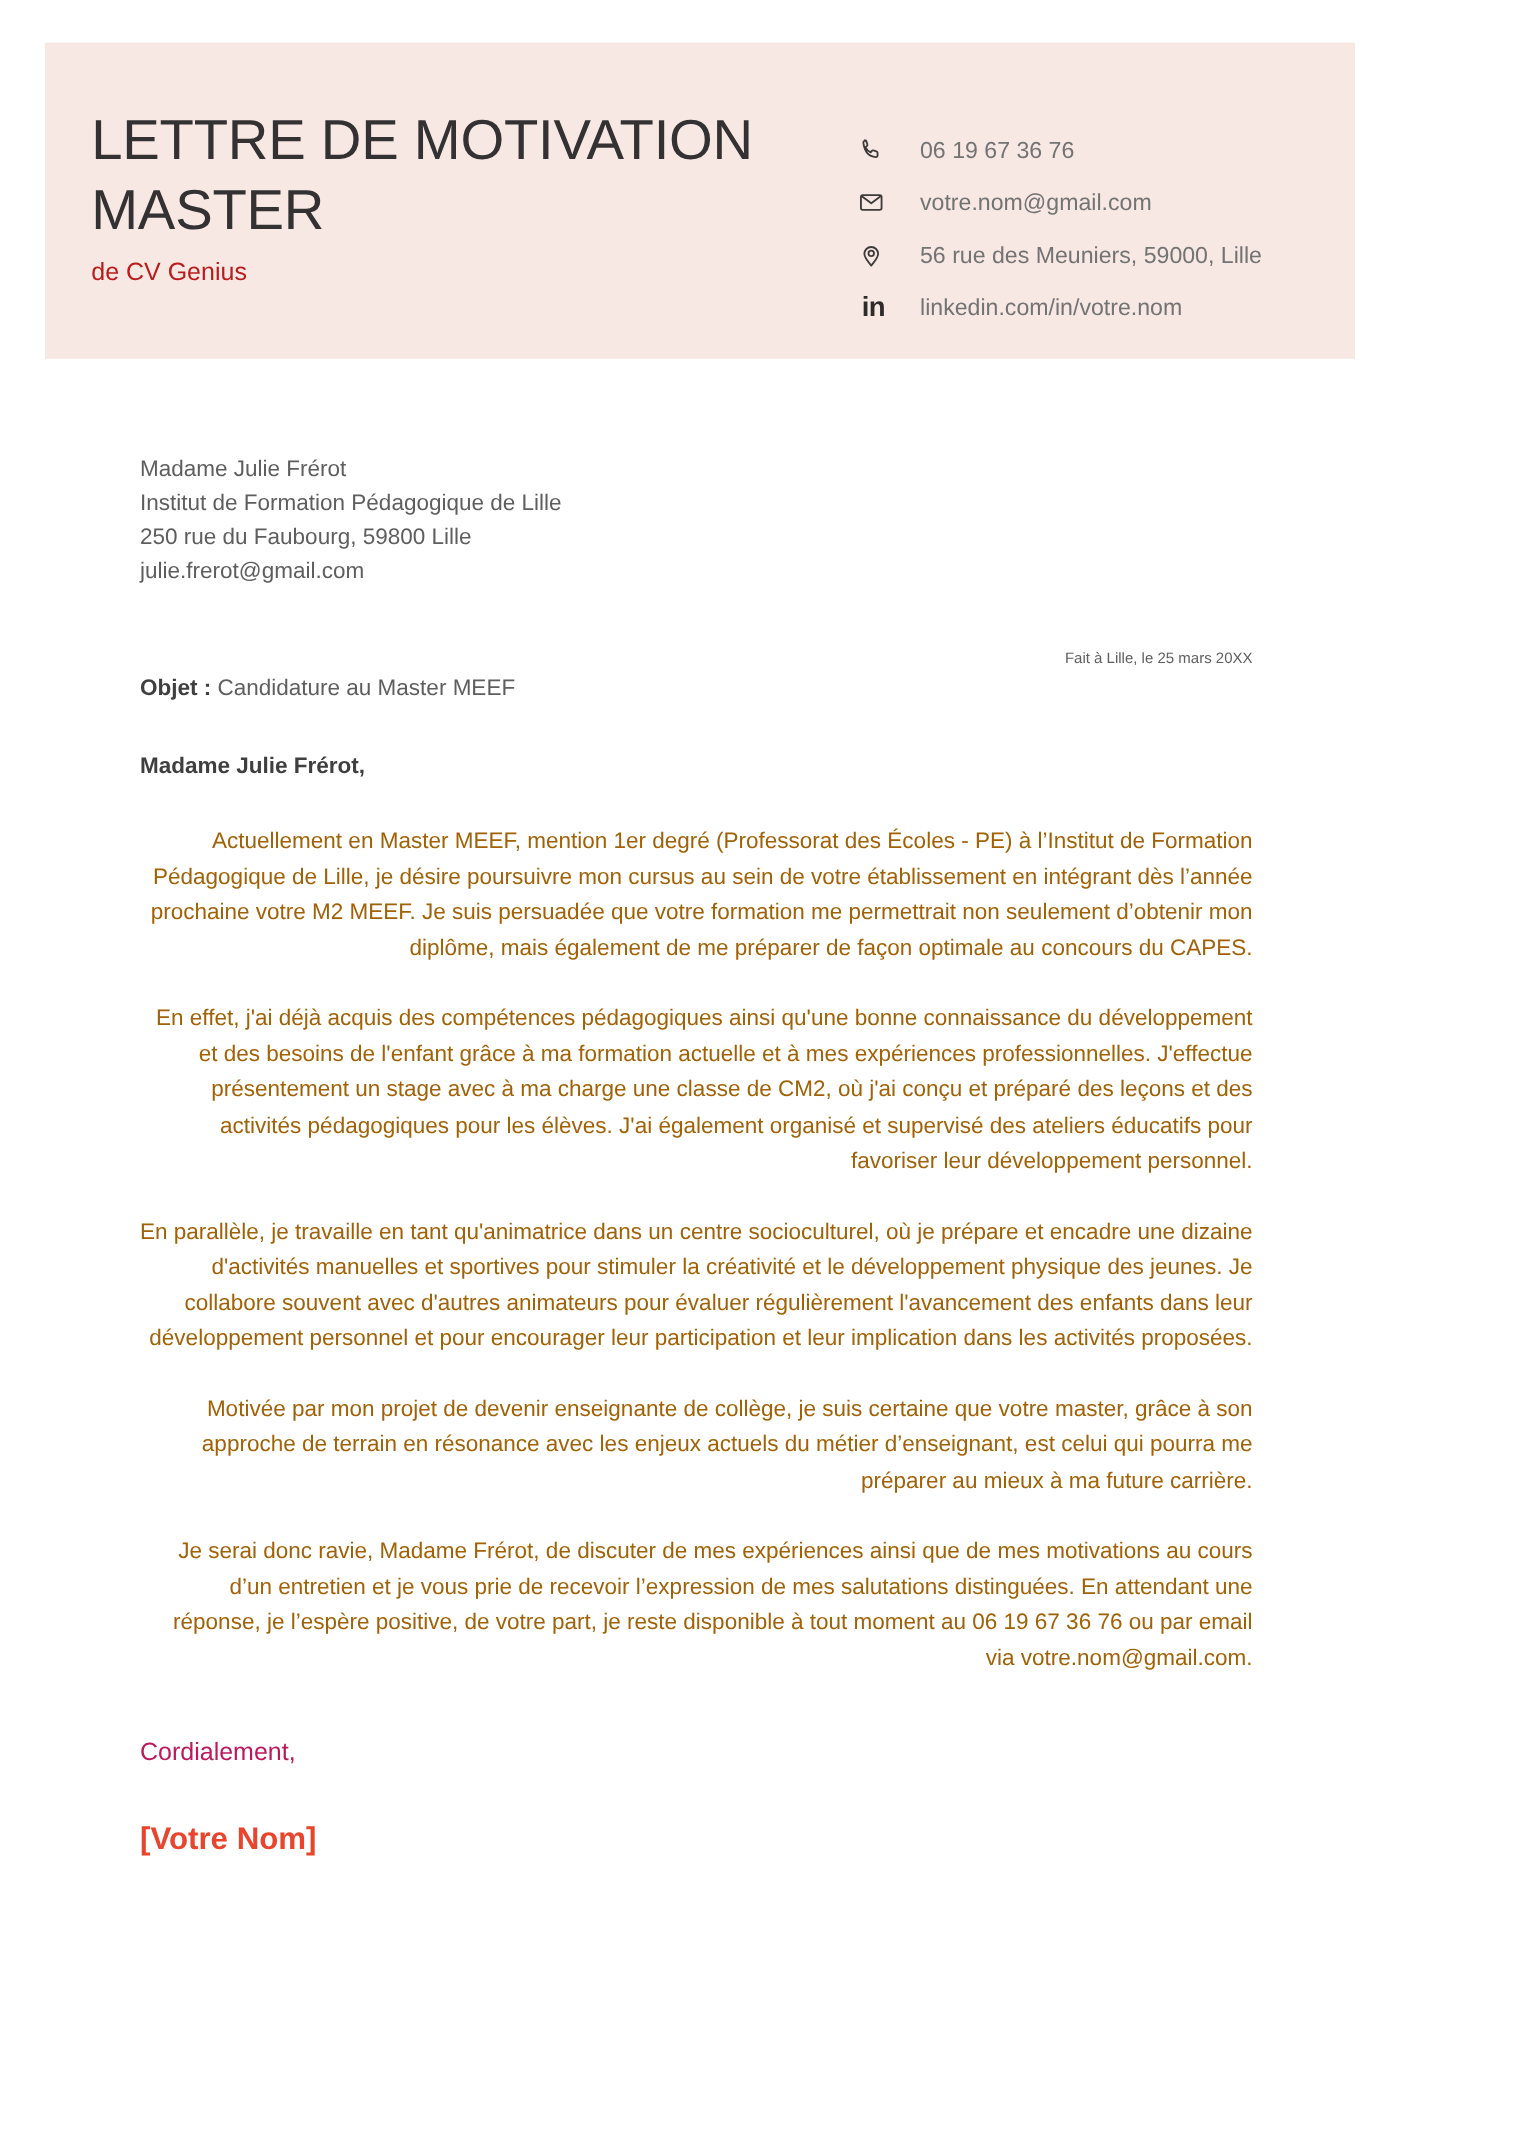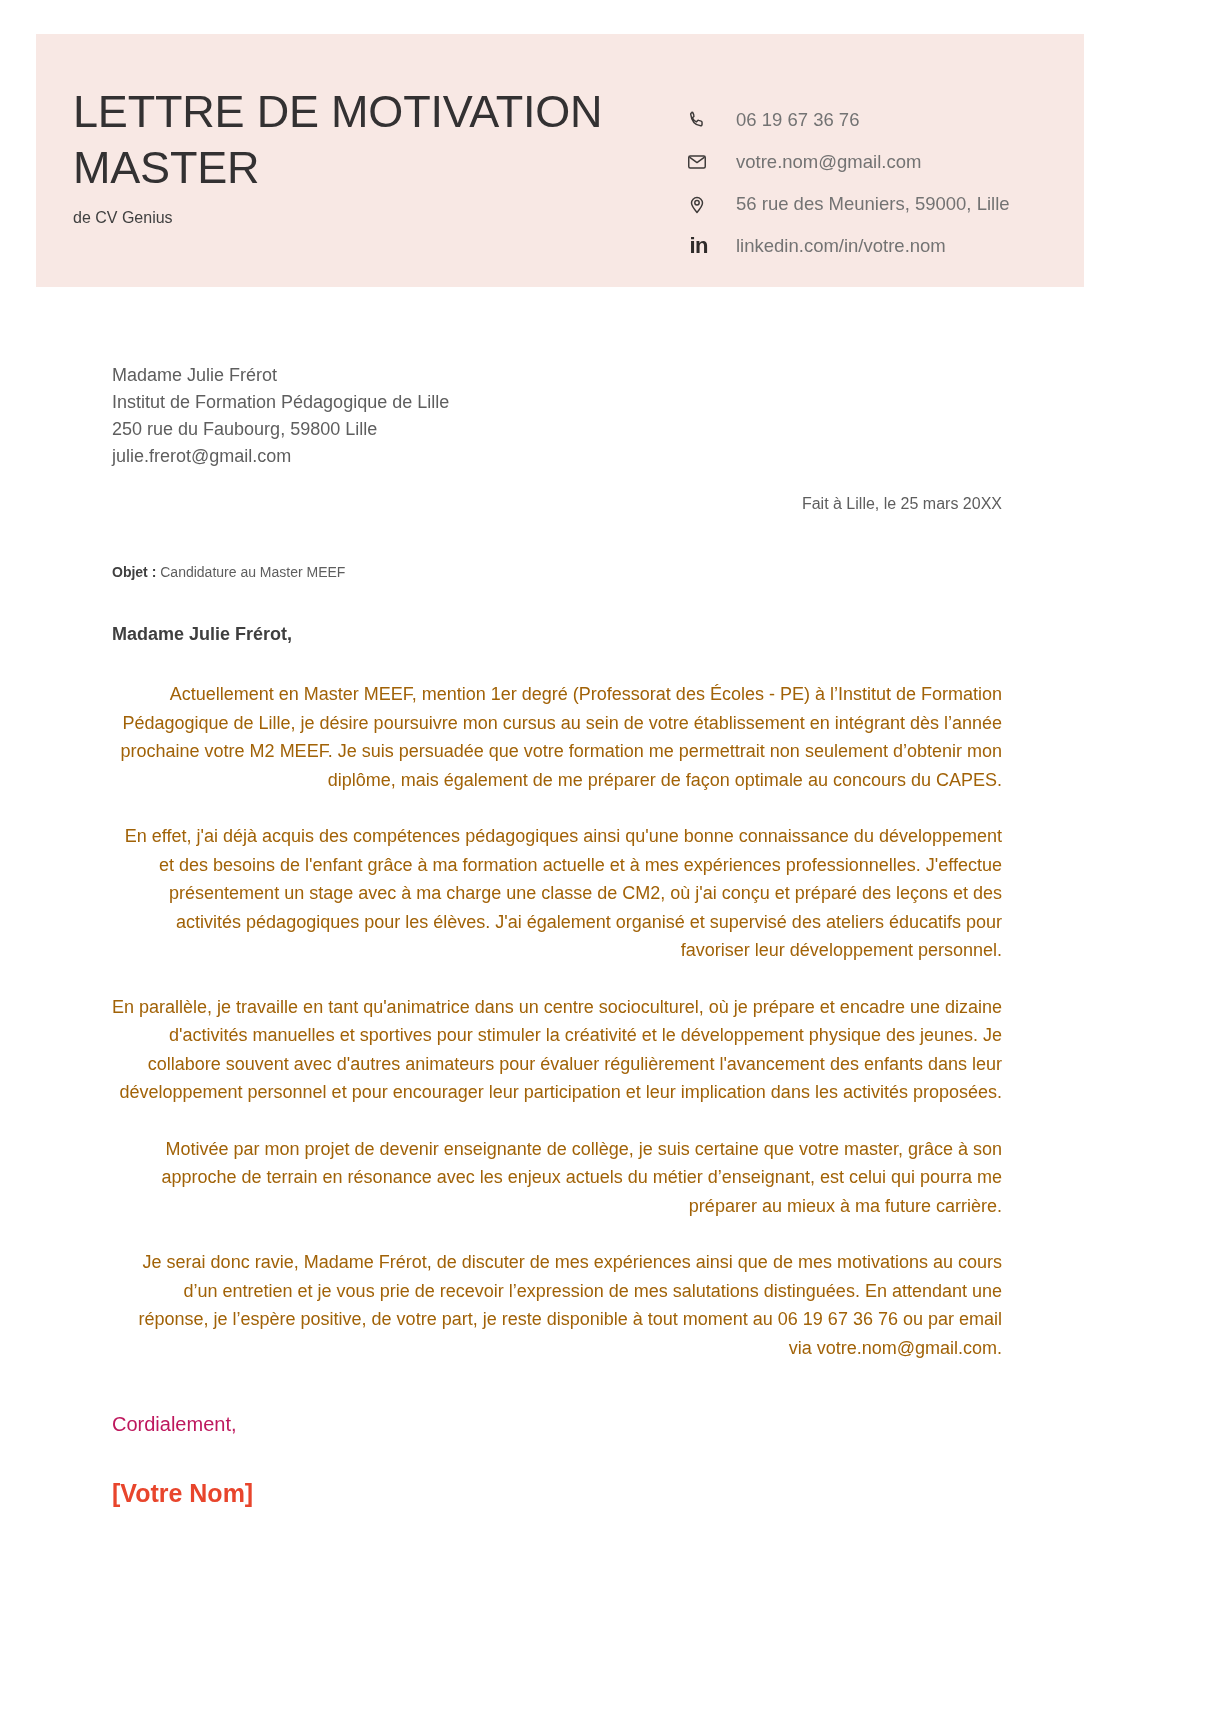--- a/index.html
+++ b/index.html
@@ -42,23 +42,23 @@
   .doc-title {
     font-size: 45px;
     line-height: 56px;
     font-weight: 400;
     color: #333132;
     letter-spacing: -0.2px;
     white-space: pre-line;
     margin: 0;
   }
   .doc-subtitle {
-    font-size: 16px;
+    font-size: 20px;
     line-height: 26px;
-    color: #404040;
+    color: #b91c1c;
     margin: 9px 0 0 0;
     font-weight: 400;
   }
   .header-right {
     padding-top: 71px;
     display: flex;
     flex-direction: column;
     gap: 12px;
   }
   .contact-row {
@@ -101,29 +101,28 @@
   }
   .recipient {
     font-size: 18px;
     line-height: 27px;
     color: #5e5e5e;
   }
   .recipient div { white-space: nowrap; }
 
   .date-line {
     text-align: right;
-    font-size: 16px;
+    font-size: 12px;
     line-height: 24px;
     color: #5e5e5e;
-    margin-top: 22px;
+    margin-top: 44px;
   }
 
   .subject {
-    margin-top: 44px;
-    font-size: 14px;
+    font-size: 18px;
     line-height: 24px;
     color: #5e5e5e;
   }
   .subject .b { font-weight: 700; color: #3f3f3f; }
 
   .salutation {
     margin-top: 38px;
     font-size: 18px;
     line-height: 24px;
     font-weight: 700;

